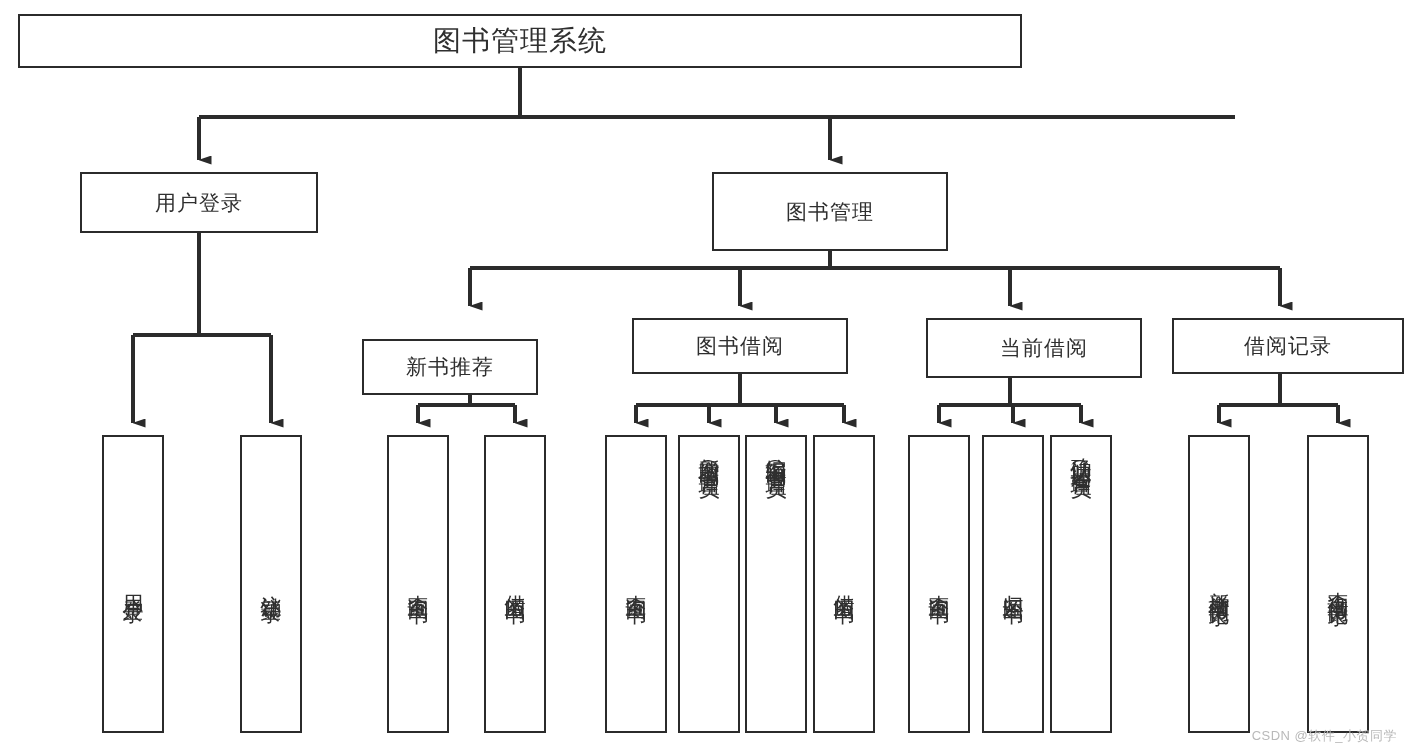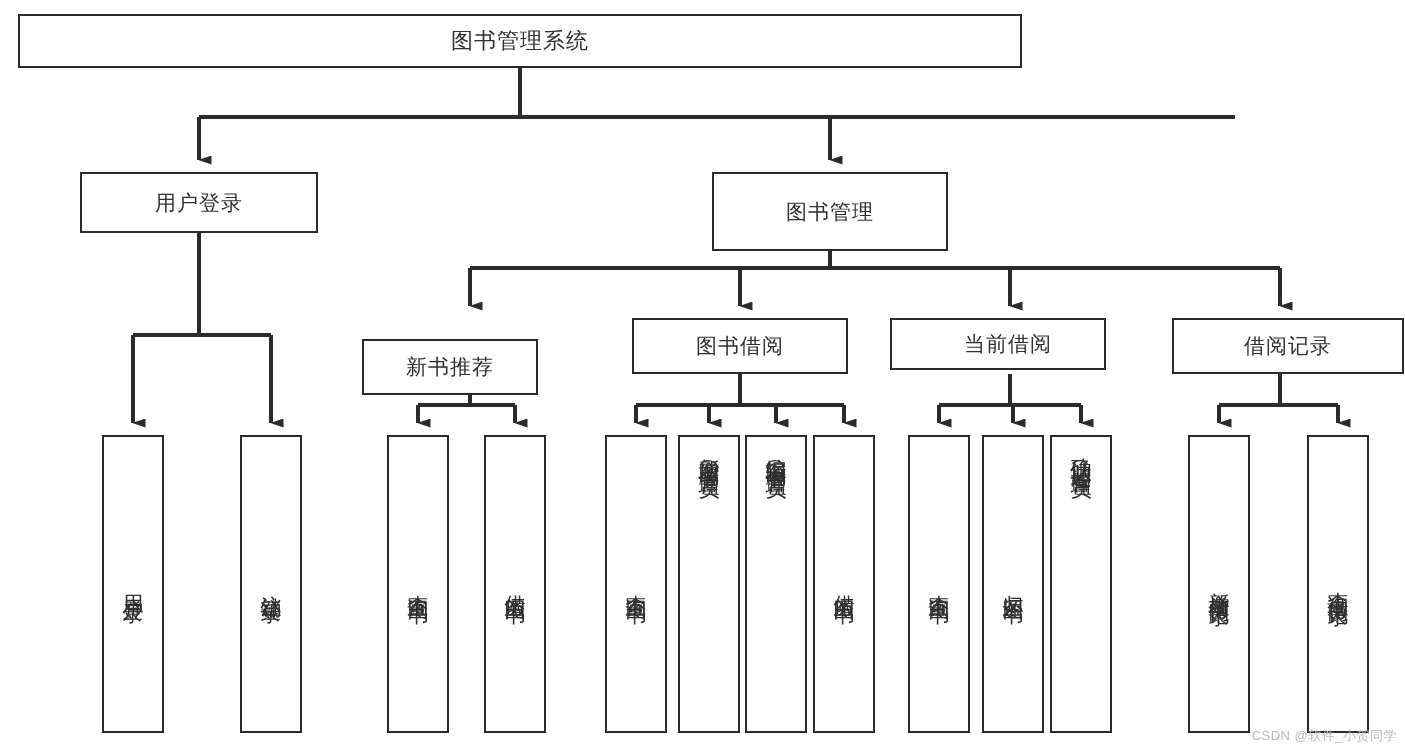--- a/index.html
+++ b/index.html
@@ -35,21 +35,21 @@
     align-items: center;
     justify-content: center;
     color: #2f2f2f;
   }
   .node.horiz {
     font-size: 21px;
     letter-spacing: 1px;
     line-height: 1.2;
   }
   .node.root {
-    font-size: 22px;
+    font-size: 28px;
     text-align: right;
   }
   .node.leaf {
     font-size: 21px;
     align-items: flex-start;
     justify-content: center;
     padding-top: 0;
   }
   .vtext {
     writing-mode: vertical-rl;
@@ -146,21 +146,21 @@
   <div class="node horiz" style="left:712px; top:172px; width:236px; height:79px;">
     <span>图书管理</span>
   </div>
 
   <div class="node horiz" style="left:362px; top:318px; width:176px; height:56px;margin-top:21px;">
     <span>新书推荐</span>
   </div>
   <div class="node horiz" style="left:632px; top:318px; width:216px; height:56px;">
     <span>图书借阅</span>
   </div>
-  <div class="node horiz" style="left:890px; top:318px; width:216px; height:52px;padding-left:20px;">
+  <div class="node horiz" style="left:926px; top:318px; width:216px; height:60px;padding-left:20px;">
     <span>当前借阅</span>
   </div>
   <div class="node horiz" style="left:1172px; top:318px; width:232px; height:56px;">
     <span>借阅记录</span>
   </div>
 
   <div class="node leaf" style="left:102px; top:435px; width:62px; height:298px;">
     <span class="leaf-inner">
         <span class="vtext">用户登录</span>
       </span>

